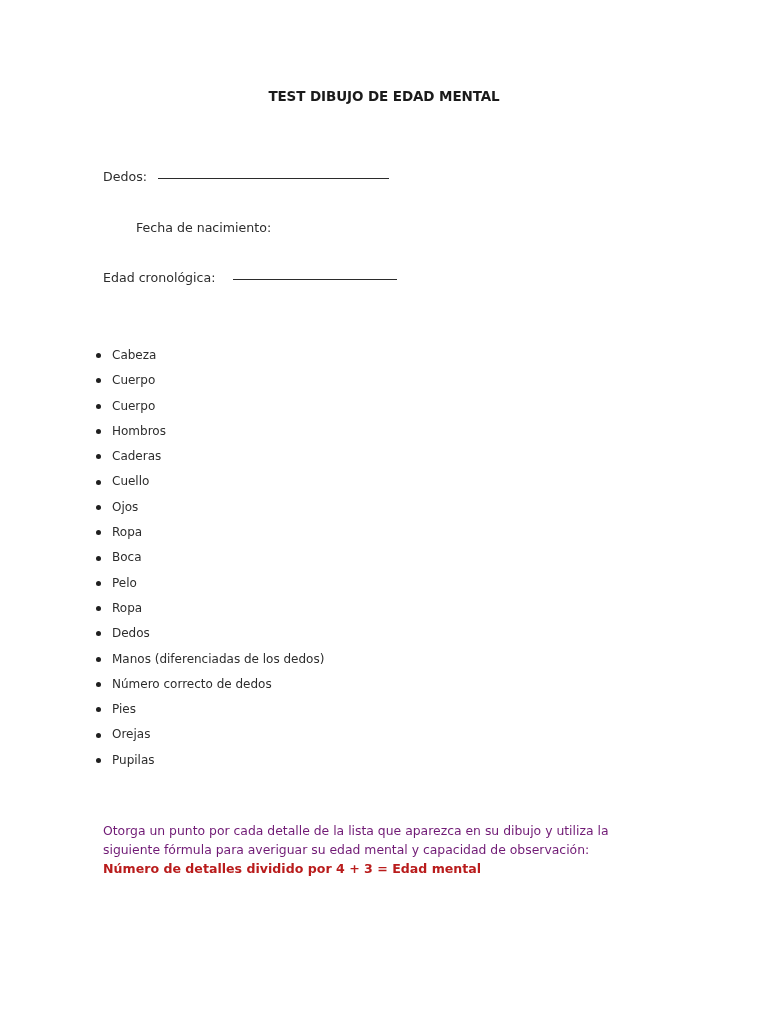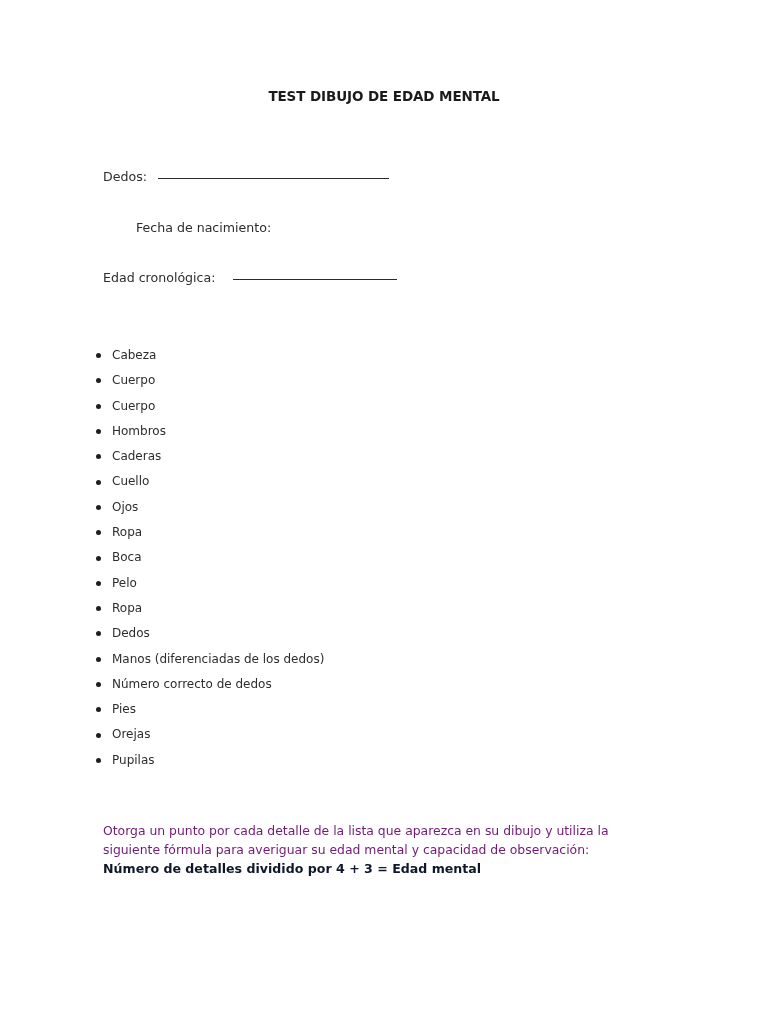--- a/index.html
+++ b/index.html
@@ -109,21 +109,21 @@
     font-size: 12.4px;
     line-height: 19px;
     color: #701a75;
     text-align: left;
   }
   .closing-formula {
     margin: 0;
     font-size: 12.6px;
     line-height: 20px;
     font-weight: bold;
-    color: #0f172a;
+    color: #b91c1c;
     white-space: nowrap;
   }
 </style>
 </head>
 <body>
 
 <div class="page">
 
   <div class="doc-title">TEST DIBUJO DE EDAD MENTAL</div>
 

